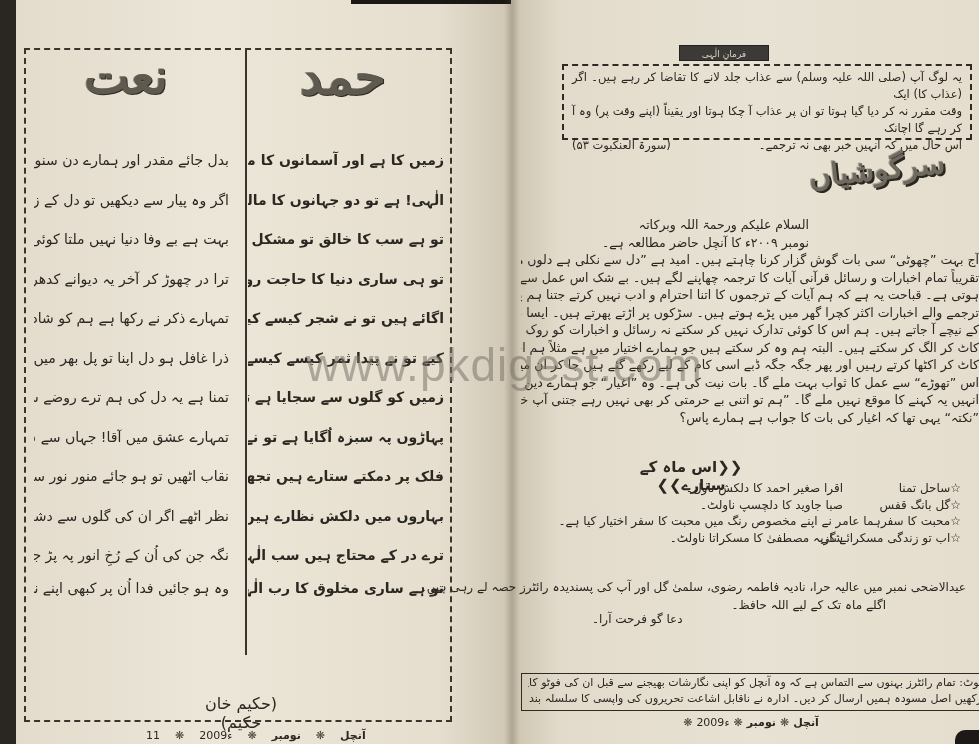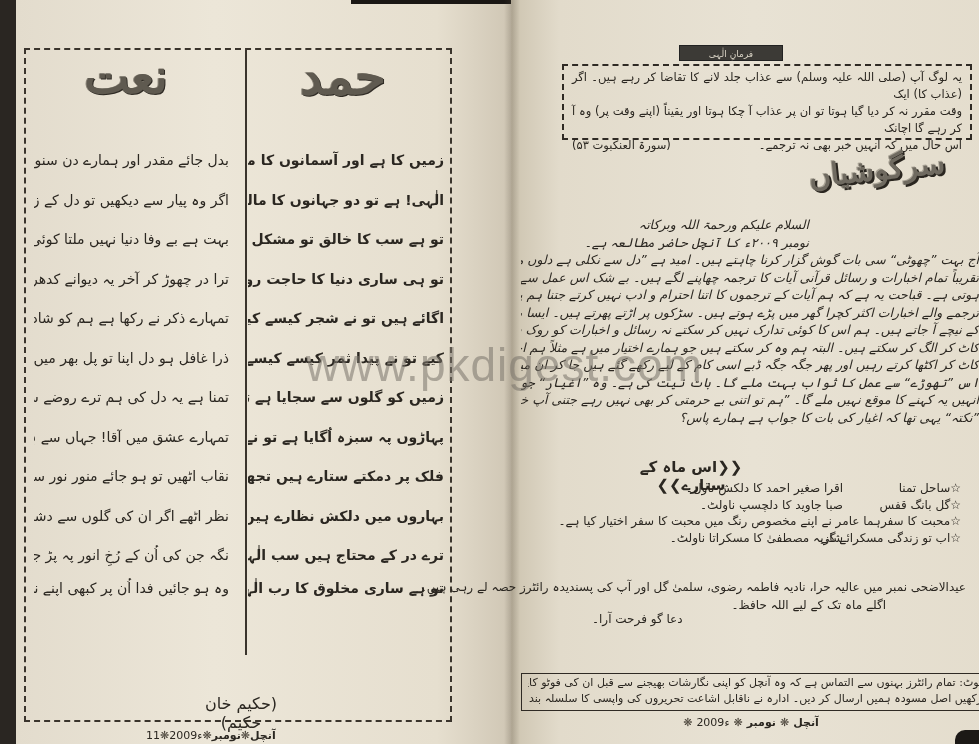--- a/index.html
+++ b/index.html
@@ -54,53 +54,53 @@
     text-align-last: justify;
   }
   .verse.tight { height: 33px; }
 
   .poet-name {
     position: absolute; left: 170px; top: 694px; width: 110px; text-align: center;
     font-size: 16px; color: #2b2721; direction: rtl;
   }
   .folio-left {
     position: absolute; left: 130px; top: 727px; width: 200px; height: 16px;
-    display: flex; gap: 0; align-items: center; font-size: 11px; color: #2b2721;
+    display: flex; gap: 15px; align-items: center; font-size: 11px; color: #2b2721;
   }
   .folio-left .mag { font-weight: bold; direction: rtl; }
   .flower { color: #4a443a; font-size: 11px; }
 
   .watermark {
     position: absolute; left: 290px; top: 338px; font-family: "Liberation Sans", sans-serif;
     font-size: 46px; color: rgba(120,115,105,.55); letter-spacing: 1px; white-space: nowrap;
     pointer-events: none;
   }
 
   
   .verse-label {
-    position: absolute; left: 663px; top: 45px; width: 104px; height: 16px;
+    position: absolute; left: 663px; top: 45px; width: 90px; height: 16px;
     background: #3c3a36; color: #d9d3c5; font-size: 9px; text-align: center; line-height: 16px;
     direction: rtl; border: 1px solid #222;
   }
   .quran-box {
     position: absolute; left: 546px; top: 64px; width: 410px; height: 76px;
     border: 2px dashed #2f2a24; padding: 3px 8px; direction: rtl;
   }
   .quran-box p { font-size: 11.5px; line-height: 17px; color: #2b2721; text-align: justify; }
   .quran-ref { display: flex; justify-content: space-between; font-size: 11.5px; line-height: 17px; color: #2b2721; }
 
   .section-logo {
     position: absolute; left: 830px; top: 150px; width: 100px; height: 50px;
     font-family: "DejaVu Serif", serif; font-weight: bold; font-size: 30px; color: #6f6a60;
     text-shadow: 2px 2px 0 #2a2620, -1px -1px 0 #a8a295; direction: rtl; text-align: center;
     transform: rotate(-6deg);
   }
 
   .editorial { position: absolute; left: 505px; top: 216px; width: 458px; direction: rtl; color: #2b2721; }
-  .editorial .line { font-size: 12.5px; line-height: 17.5px; white-space: nowrap; overflow: hidden; font-style: italic; }
+  .editorial .line { font-size: 12.5px; line-height: 17.5px; white-space: nowrap; overflow: hidden; }
   .editorial .greet { text-align: right; padding-right: 170px; }
   .editorial .para { text-align: justify; text-align-last: justify; }
   .editorial .last { text-align-last: right; }
 
   .stars-heading {
     position: absolute; left: 600px; top: 458px; width: 150px; text-align: center;
     font-size: 15px; font-weight: bold; color: #2b2721; direction: rtl;
   }
   .stars-list { position: absolute; left: 560px; top: 480px; width: 385px; direction: rtl; }
   .star-row { display: flex; height: 16.5px; font-size: 12px; color: #2b2721; align-items: center; }

